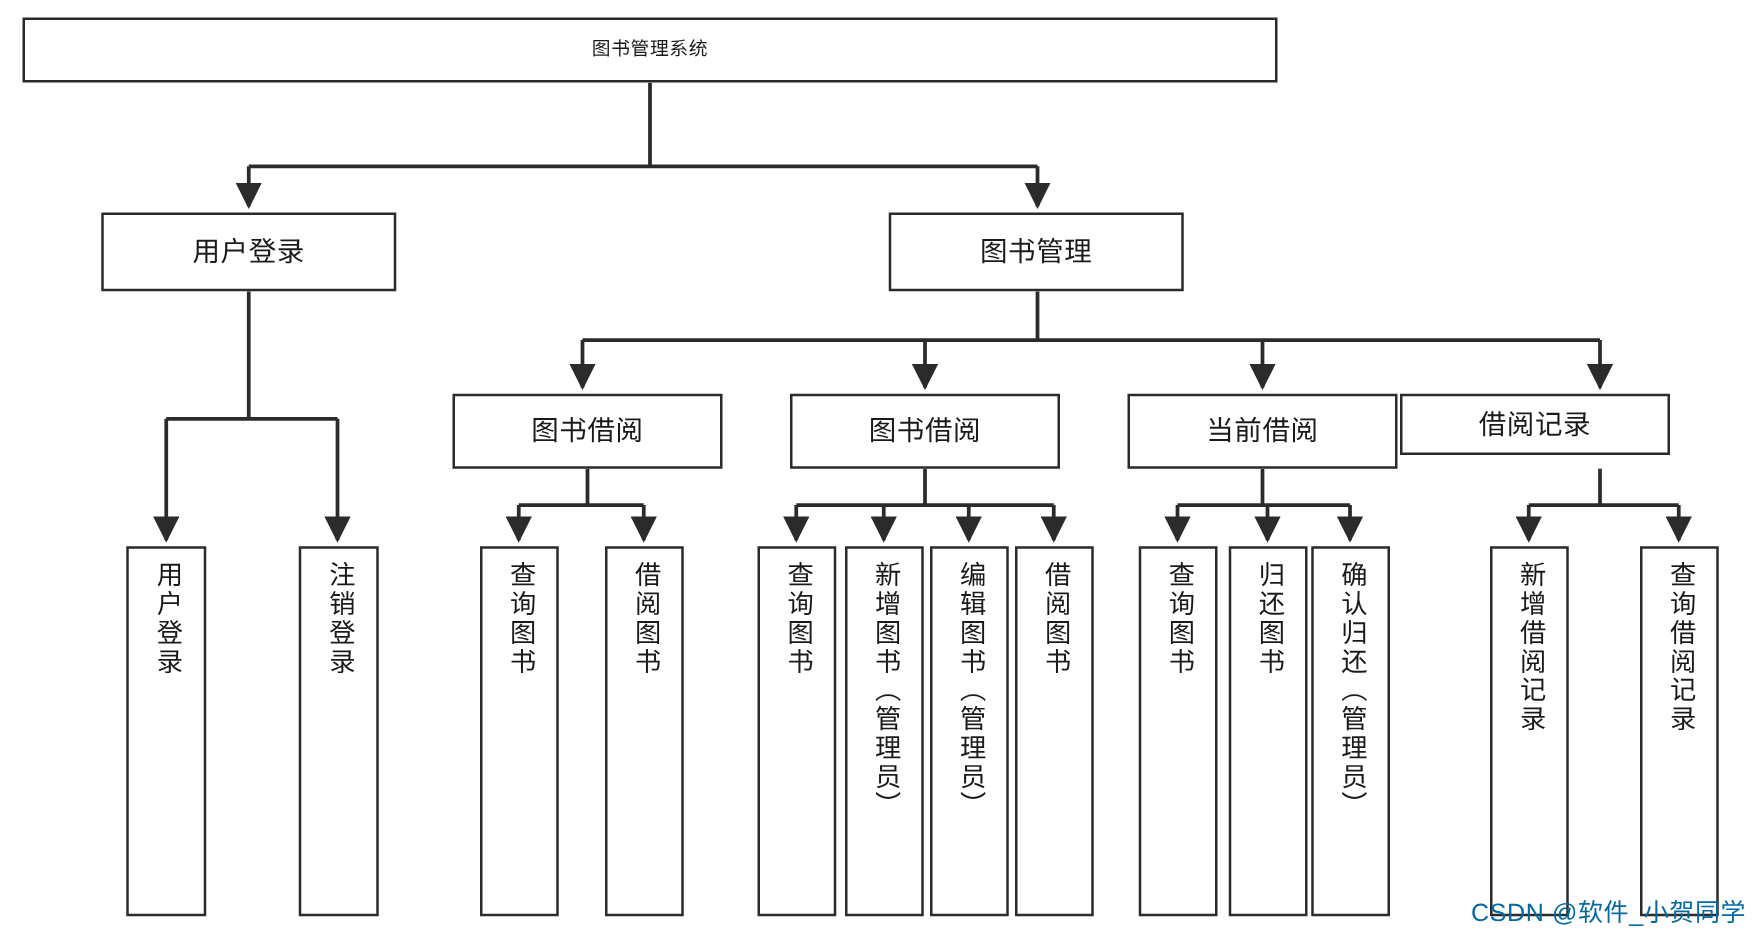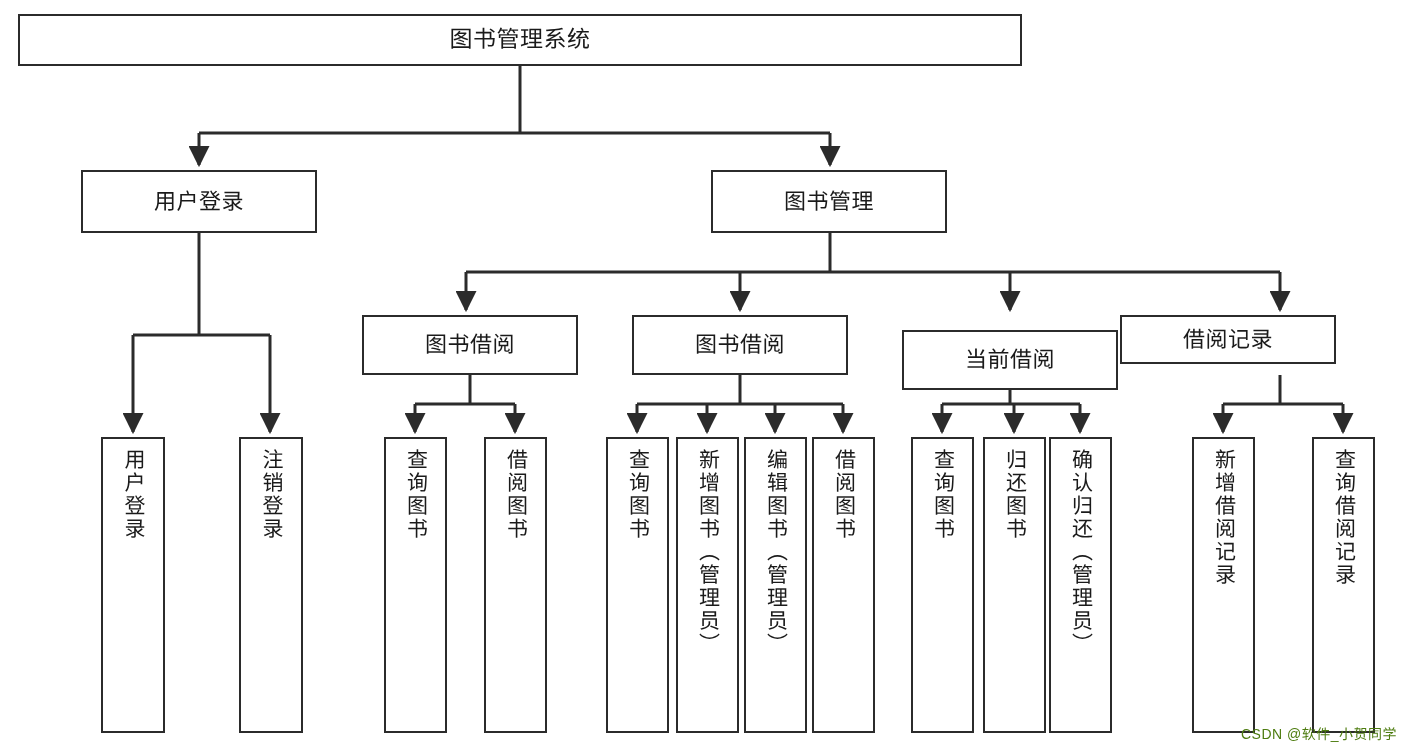--- a/index.html
+++ b/index.html
@@ -42,43 +42,43 @@
     text-align: center;
     line-height: 1.18;
     letter-spacing: 0.5px;
     white-space: nowrap;
   }
   
   .node.horiz .node-label {
     font-size: 22px;
   }
   .node.root .node-label {
-    font-size: 23px;
+    font-size: 15px;
   }
   
   .node.leaf {
     align-items: flex-start;
     justify-content: center;
     padding-top: 10px;
   }
   .node.leaf .node-label {
     writing-mode: vertical-rl;
     text-orientation: upright;
     font-size: 21px;
     line-height: 1.04;
     letter-spacing: 2px;
     white-space: nowrap;
     text-align: left;
   }
   .watermark {
     position: absolute;
     right: 8px;
     bottom: 4px;
-    font-size: 14px;
-    color: #4d7c0f;
+    font-size: 20px;
+    color: #0369a1;
     letter-spacing: 0.5px;
     white-space: nowrap;
     z-index: 5;
     user-select: none;
   }
 </style>
 </head>
 <body>
 
 <div id="diagram-root">
@@ -143,21 +143,21 @@
   <div class="node horiz" style="left:711px; top:170px; width:236px; height:63px;font-family:Liberation Serif, serif;">
     <span class="node-label">图书管理</span>
   </div>
 
   <div class="node horiz" style="left:362px; top:315px; width:216px; height:60px;">
     <span class="node-label">图书借阅</span>
   </div>
   <div class="node horiz" style="left:632px; top:315px; width:216px; height:60px;">
     <span class="node-label">图书借阅</span>
   </div>
-  <div class="node horiz" style="left:902px; top:315px; width:216px; height:60px;margin-top:15px;">
+  <div class="node horiz" style="left:902px; top:315px; width:216px; height:60px;">
     <span class="node-label">当前借阅</span>
   </div>
   <div class="node horiz" style="left:1120px; top:315px; width:216px; height:49px;">
     <span class="node-label">借阅记录</span>
   </div>
 
   <div class="node leaf" style="left:101px; top:437px; width:64px; height:296px;">
     <span class="node-label">用户登录</span>
   </div>
   <div class="node leaf" style="left:239px; top:437px; width:64px; height:296px;">

